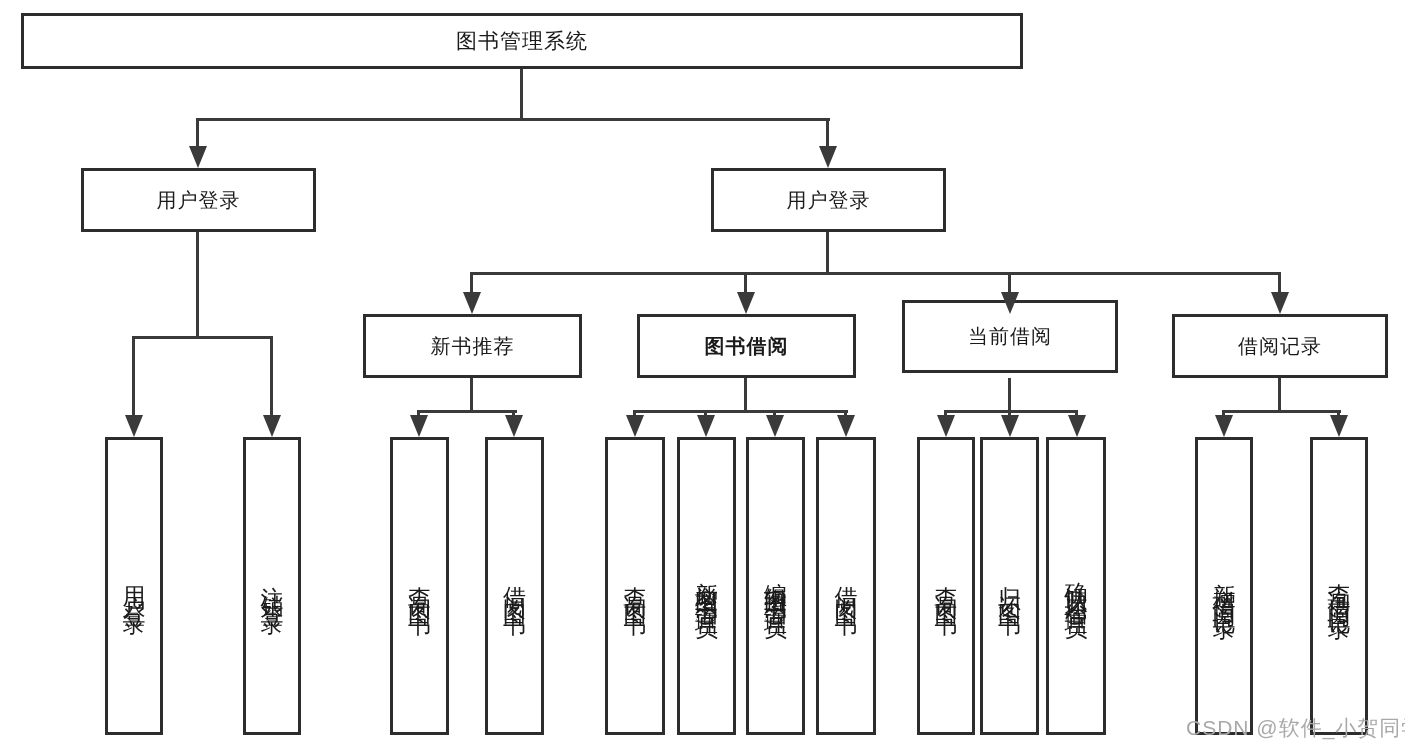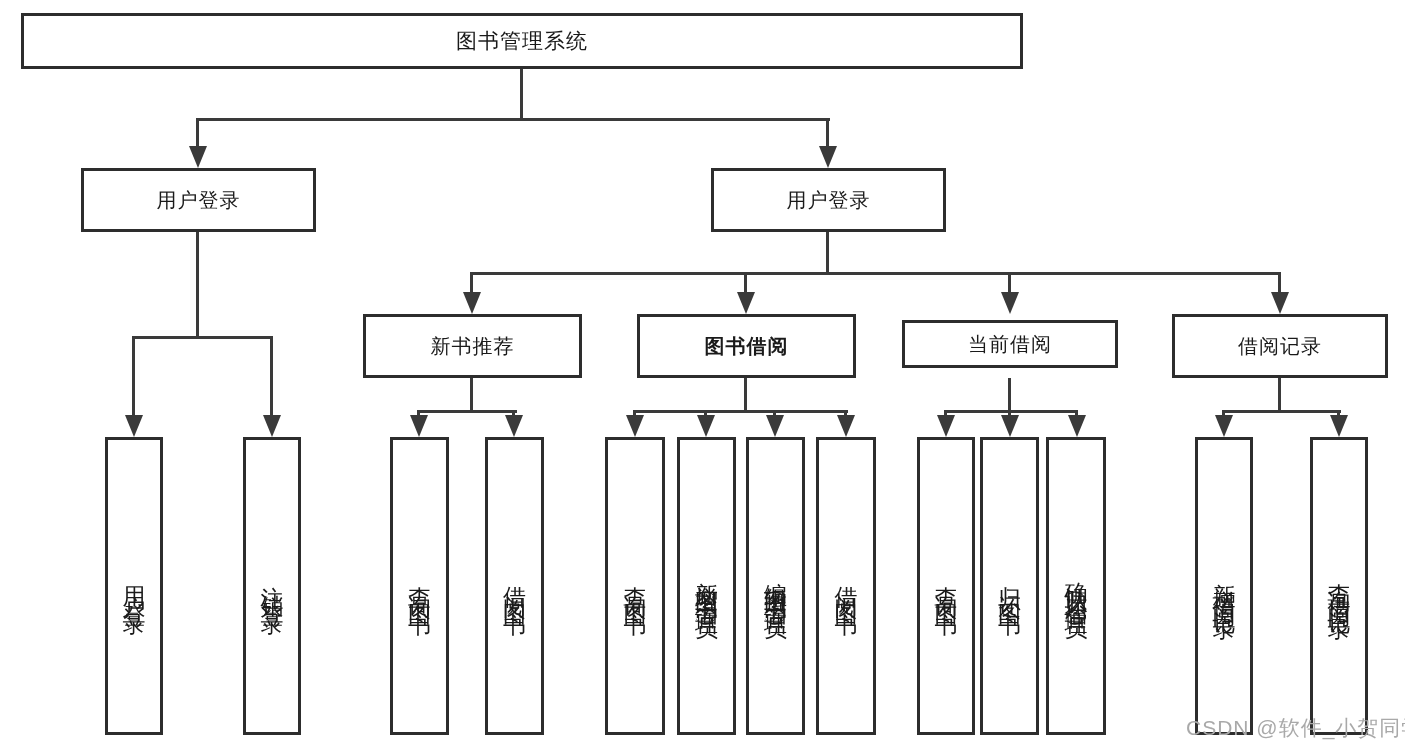--- a/index.html
+++ b/index.html
@@ -39,21 +39,21 @@
   <div class="box root" style="left:21px;top:13px;width:1002px;height:56px;">图书管理系统</div>
 
   <div class="box" style="left:81px;top:168px;width:235px;height:64px;">用户登录</div>
 
   <div class="box" style="left:711px;top:168px;width:235px;height:64px;">用户登录</div>
 
   <div class="box" style="left:363px;top:314px;width:219px;height:64px;">新书推荐</div>
 
   <div class="box" style="left:637px;top:314px;width:219px;height:64px;font-weight:bold;">图书借阅</div>
 
-  <div class="box" style="left:902px;top:320px;width:216px;height:48px;text-align:center;">当前借阅</div>
+  <div class="box" style="left:902px;top:300px;width:216px;height:73px;text-align:center;">当前借阅</div>
 
   <div class="box" style="left:1172px;top:314px;width:216px;height:64px;">借阅记录</div>
 
   <div class="vbox" style="left:105px;top:437px;width:58px;height:298px;">
     <span>用户登录</span>
   </div>
 
   <div class="vbox" style="left:243px;top:437px;width:58px;height:298px;">
     <span>注销登录</span>
   </div>

